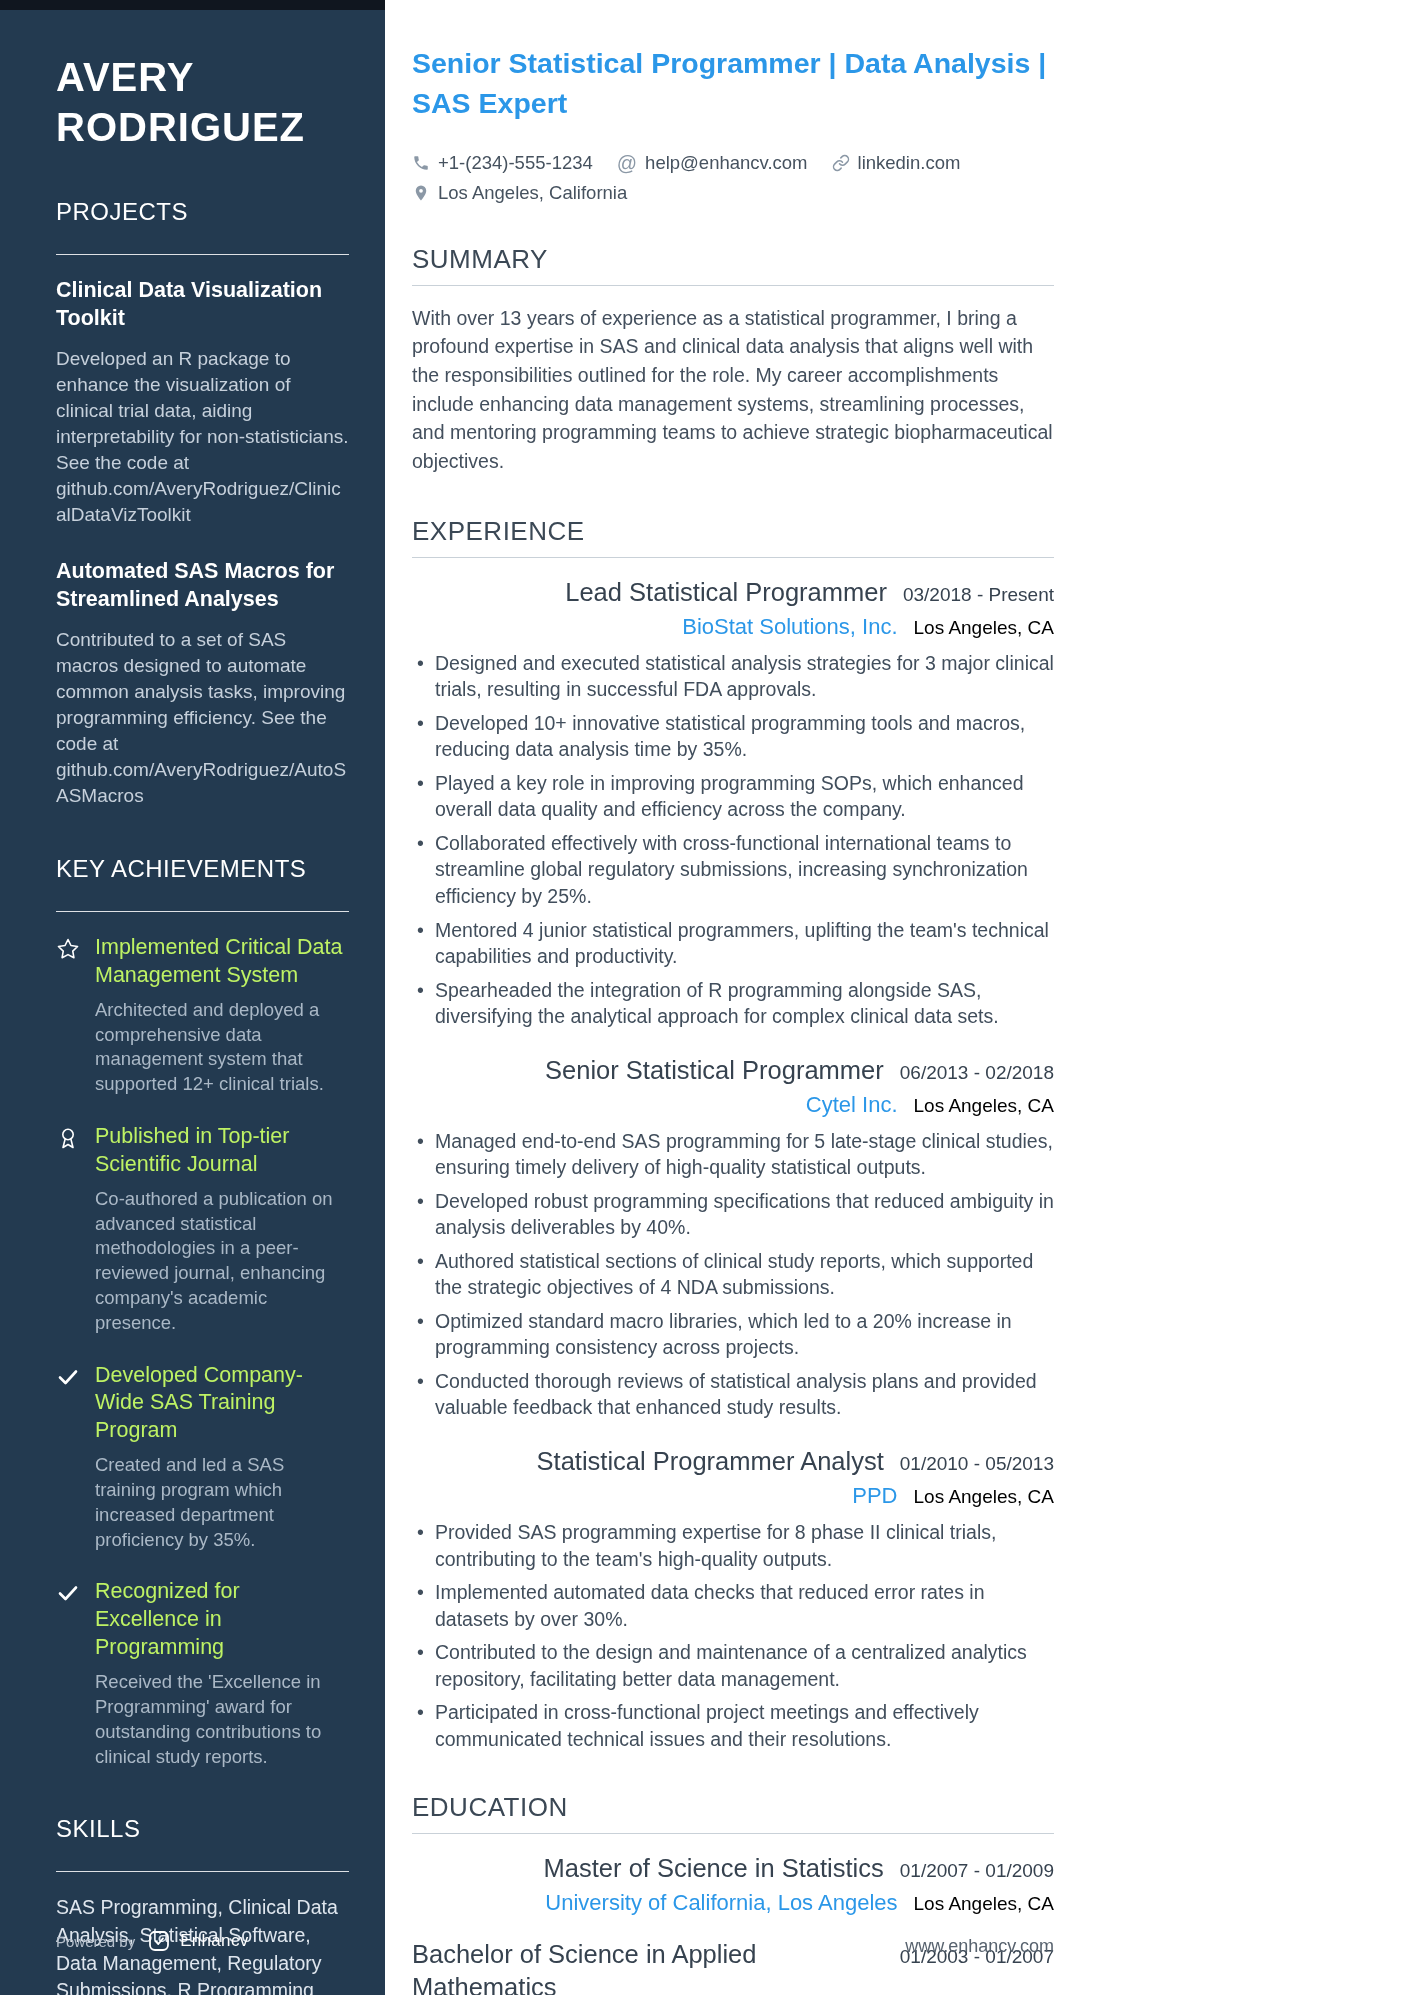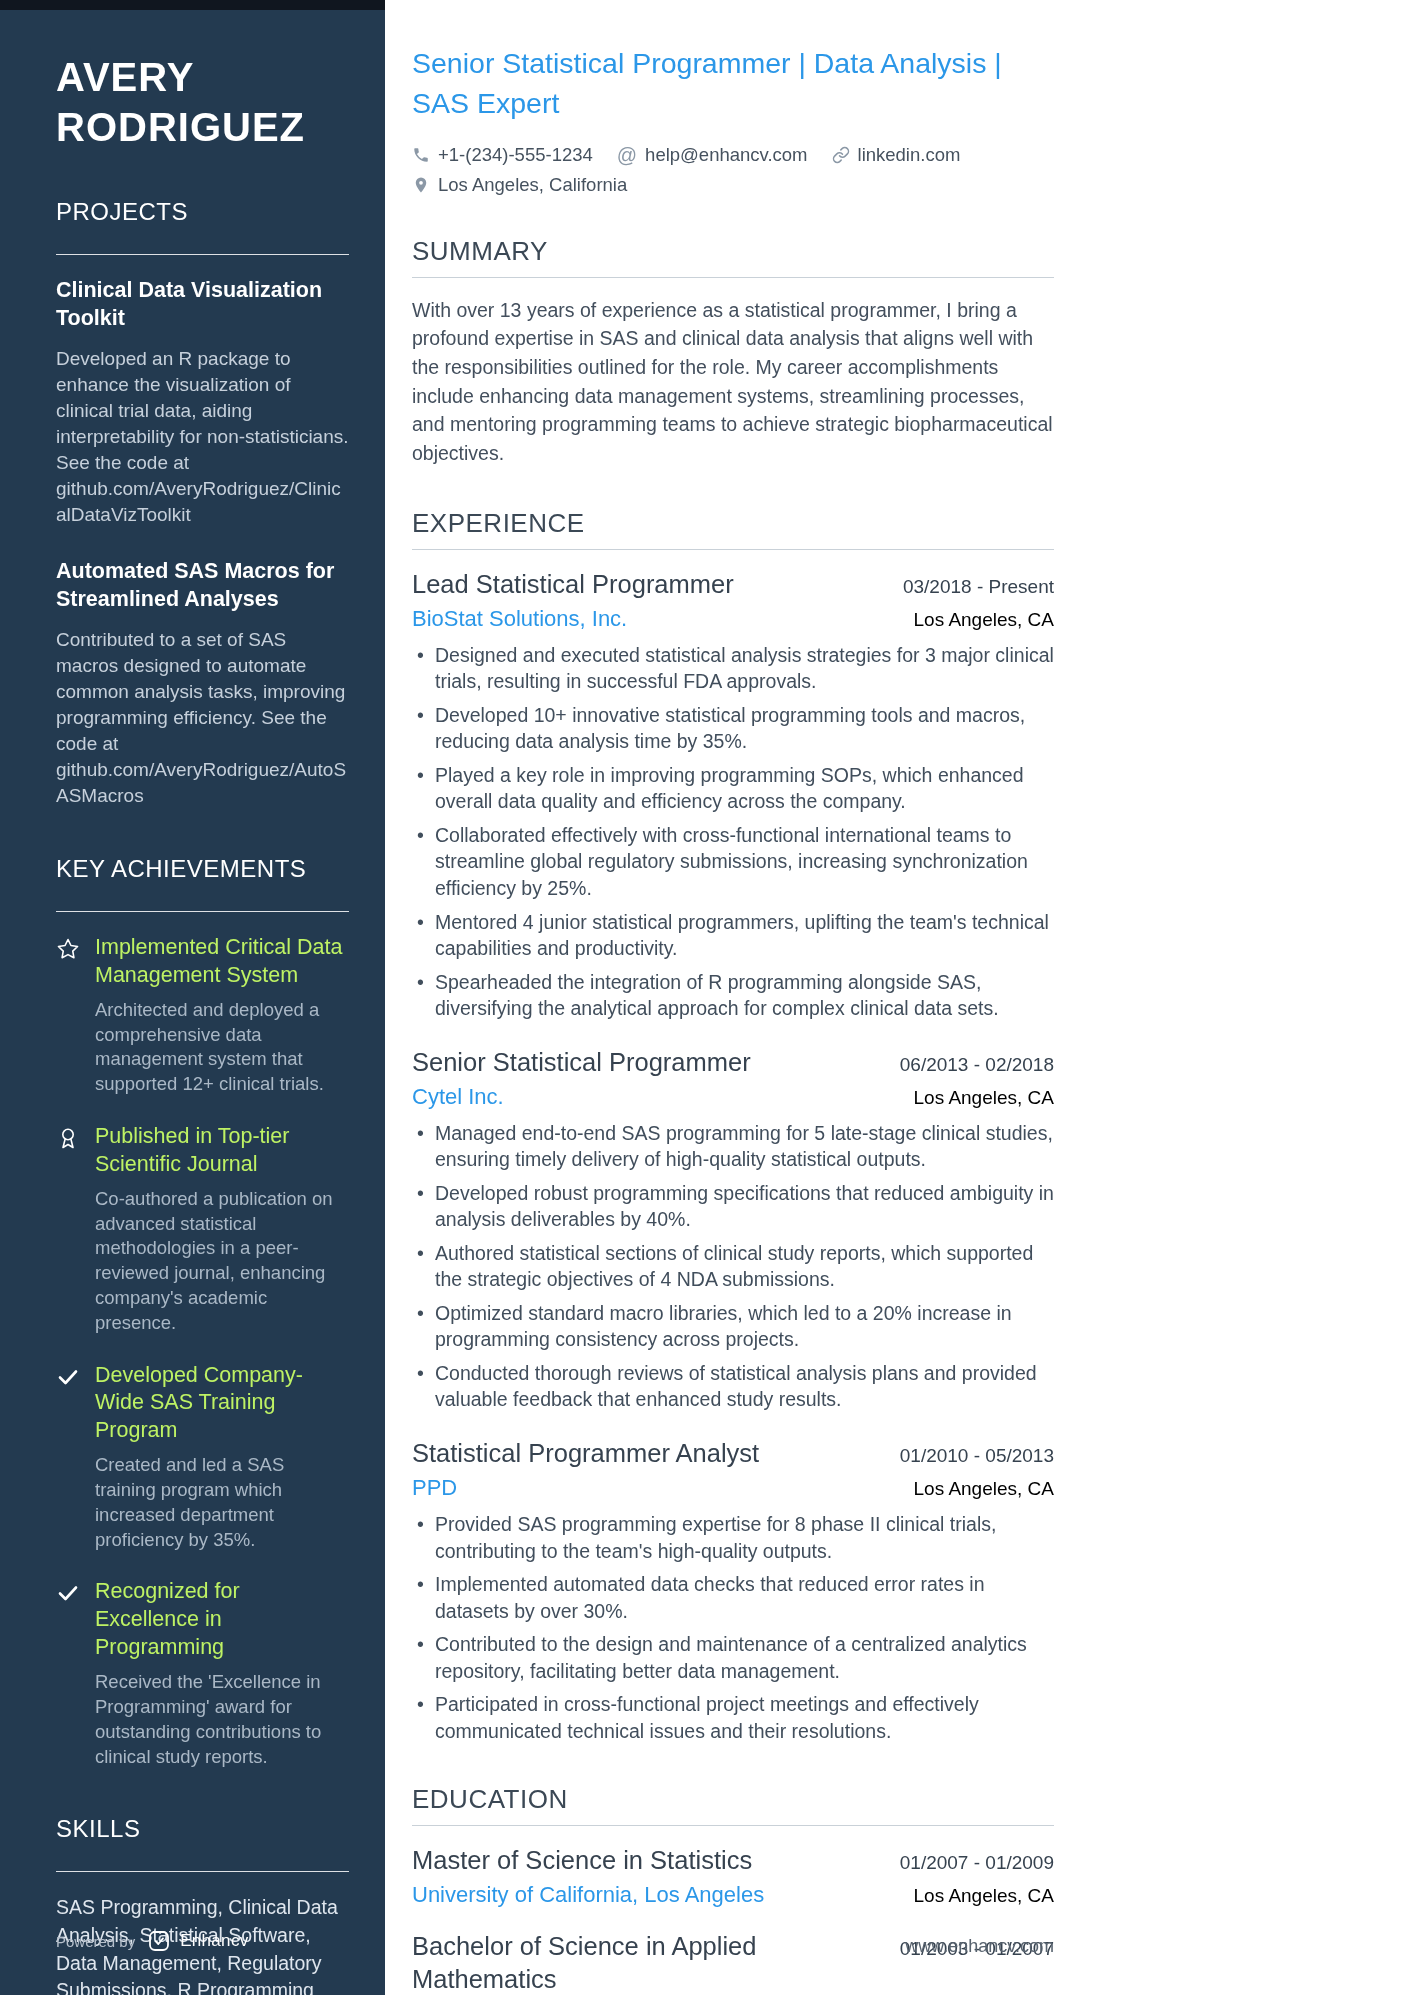--- a/index.html
+++ b/index.html
@@ -54,41 +54,41 @@
   .powered-label { color:#b6c0cc; font-size:15px; }
   .powered-brand {
     color:#ffffff; font-size:17px; display:flex; align-items:center; gap:9px;
     letter-spacing:.3px;
   }
   .powered-brand svg { width:24px; height:24px; display:block; }
 
   
   .main { position:absolute; left:412px; top:44px; width:642px; }
   .doc-title {
-    color:#2b97e8; font-size:28.5px; font-weight:400; line-height:1.4;
-    margin-bottom:20px;
+    color:#2b97e8; font-size:28.5px; font-weight:700; line-height:1.4;
+    margin-bottom:28px;
   }
   .contact {
     display:flex; flex-wrap:wrap; column-gap:24px; row-gap:7px;
     font-size:18.5px; color:#46525f;
   }
   .contact-item { display:flex; align-items:center; gap:8px; }
   .contact-item .cicon { color:#8b98a6; display:flex; align-items:center; }
   .contact-item .cicon svg { display:block; }
   .at-glyph { font-size:20px; color:#8b98a6; font-weight:400; }
 
   .section { margin-top:40px; }
   .sec-title {
     font-size:26px; color:#3b4855; letter-spacing:.5px; font-weight:400;
     padding-bottom:10px; border-bottom:1px solid #c9d1d8; margin-bottom:18px;
   }
   .summary-text { font-size:19.5px; line-height:1.47; color:#434f5d; }
 
   .job { margin-bottom:24px; }
-  .row { display:flex; justify-content:space-between; align-items:baseline; gap:16px; }
+  .row { display:flex; justify-content:flex-end; align-items:baseline; gap:16px; }
   .role { font-size:25.5px; color:#36424f; font-weight:400; line-height:1.3; }
   .dates { font-size:19px; color:#36424f; white-space:nowrap; }
   .company { font-size:22px; color:#2b97e8; font-weight:400; margin-top:5px; }
   .loc { font-size:19px; color:#000000; white-space:nowrap; }
   .bullets { list-style:none; margin-top:10px; }
   .bullets li {
     position:relative; padding-left:23px; font-size:19.5px; line-height:1.36;
     color:#414e5c; margin-bottom:7px;
   }
   .bullets li::before { content:"•"; position:absolute; left:5px; color:#414e5c; }

